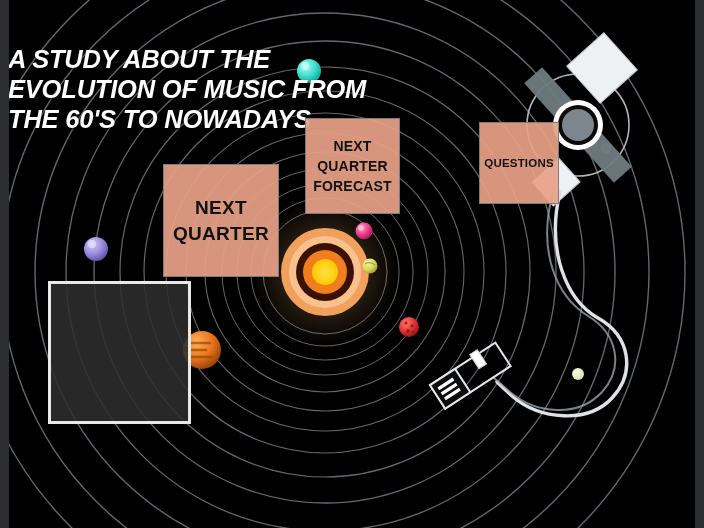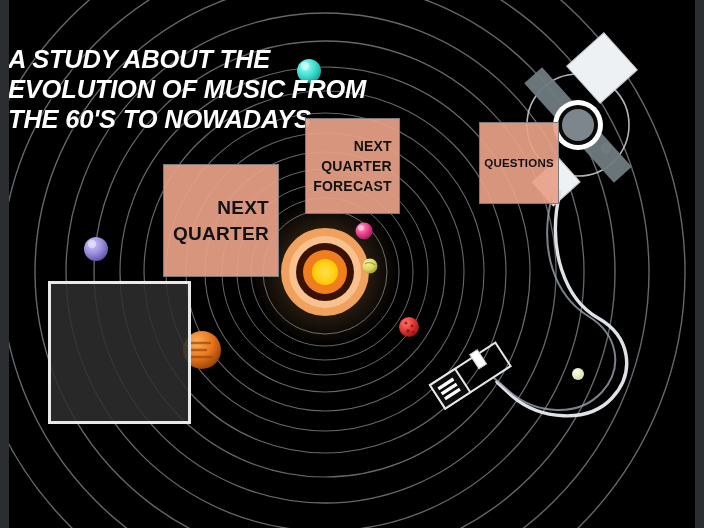--- a/index.html
+++ b/index.html
@@ -58,21 +58,21 @@
   
   .card {
     position: absolute;
     z-index: 40;
     background: rgba(232,160,136,0.93);
     border: 1px solid #7c7c7c;
     box-sizing: border-box;
     display: flex;
     align-items: center;
     justify-content: center;
-    text-align: right;
+    text-align: center;
     color: #111111;
     font-weight: bold;
     text-transform: uppercase;
     white-space: pre-line;
     overflow: hidden;
   }
   #card-next-quarter {
     left: 163px; top: 164px;
     width: 116px; height: 113px;
     font-size: 19px;

